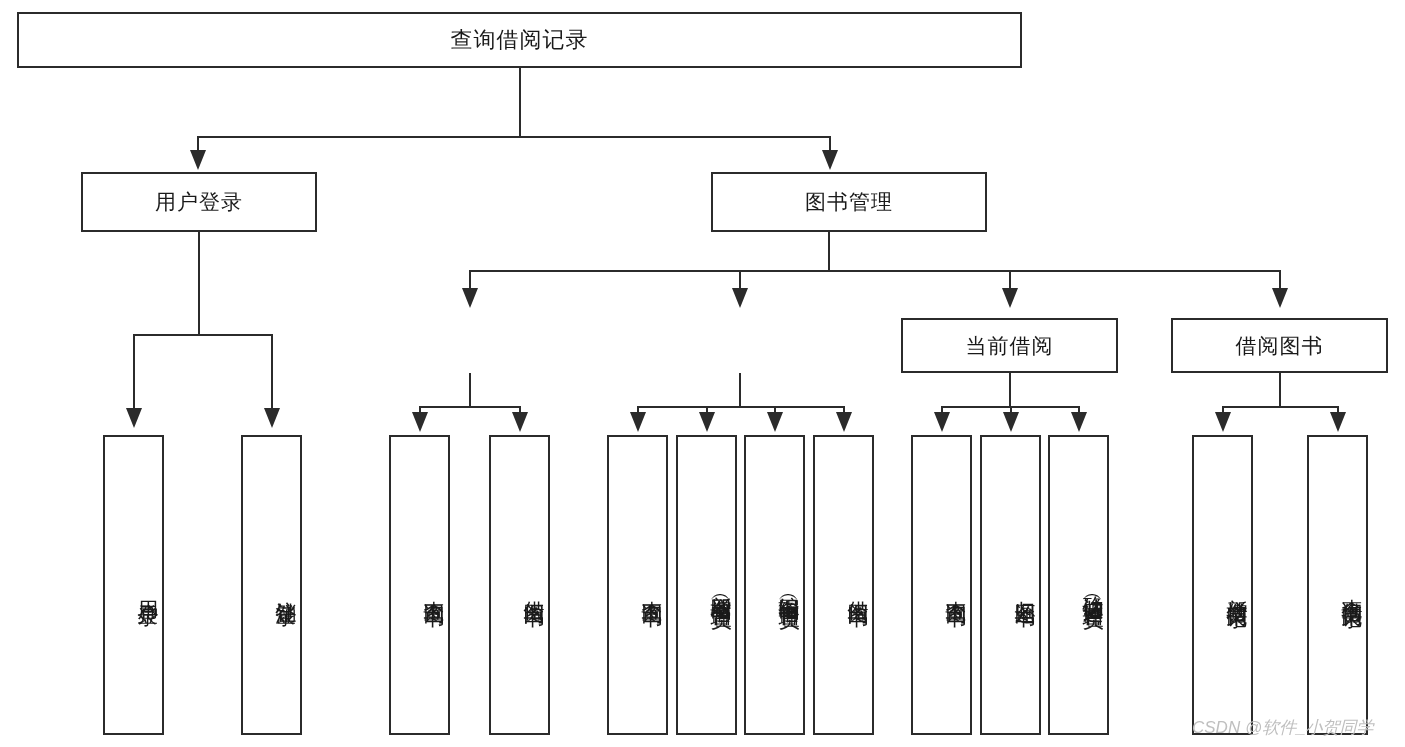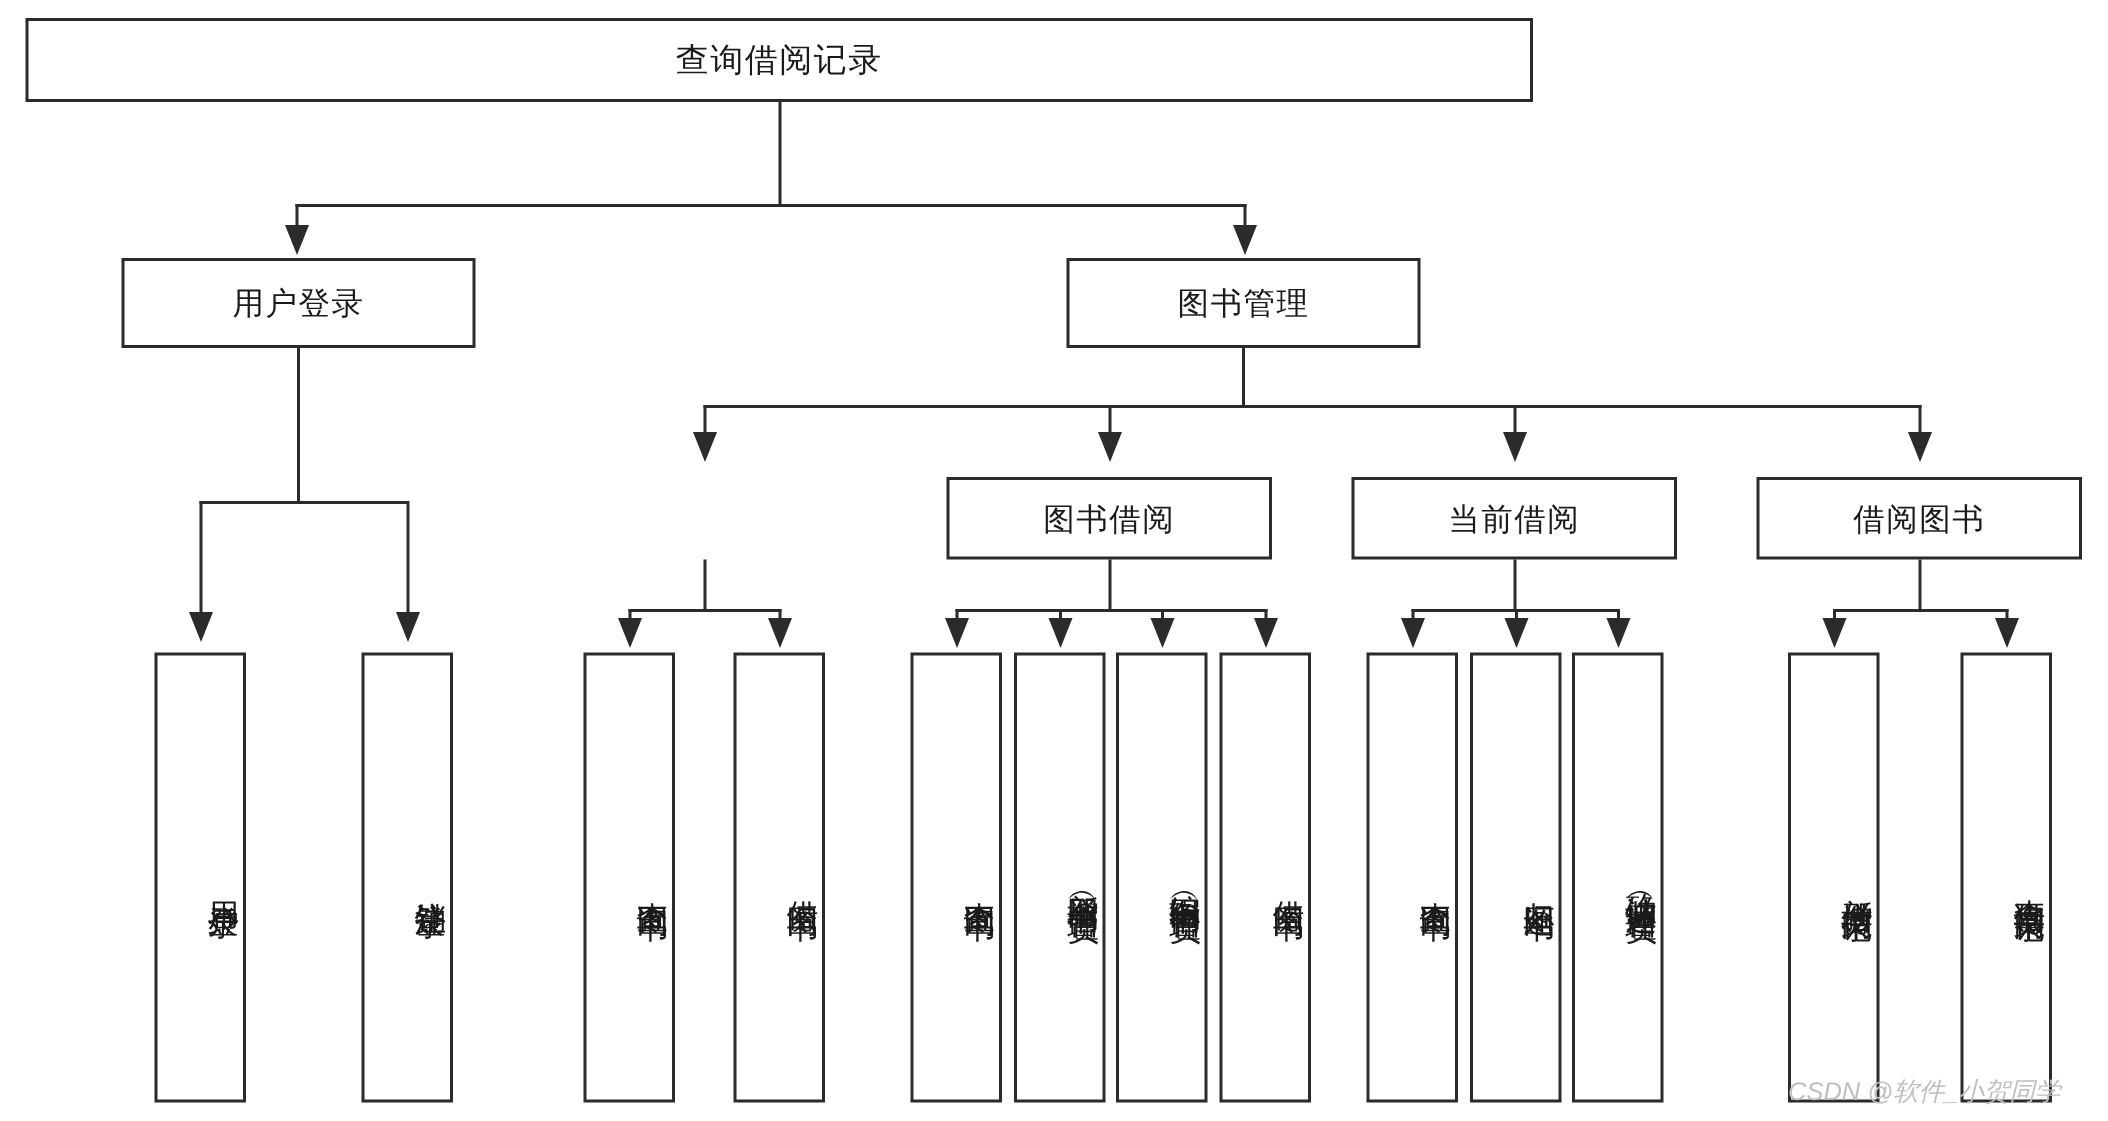--- a/index.html
+++ b/index.html
@@ -81,21 +81,21 @@
   <div class="edge v" style="left:197px; top:136px; height:18px;"></div>
   <div class="arrow" style="left:190px; top:150px;"></div>
 
   <div class="edge v" style="left:829px; top:136px; height:18px;"></div>
   <div class="arrow" style="left:822px; top:150px;"></div>
 
   <div class="node horiz" style="left:81px; top:172px; width:236px; height:60px;">
     <span>用户登录</span>
   </div>
 
-  <div class="node horiz" style="left:711px; top:172px; width:236px; height:60px;">
+  <div class="node horiz" style="left:711px; top:172px; width:276px; height:60px;">
     <span>图书管理</span>
   </div>
 
   <div class="edge v" style="left:198px; top:232px; height:103px;"></div>
   <div class="edge h" style="left:133px; top:334px; width:139px;"></div>
   <div class="edge v" style="left:133px; top:334px; height:78px;"></div>
   <div class="arrow" style="left:126px; top:408px;"></div>
   <div class="edge v" style="left:271px; top:334px; height:78px;"></div>
   <div class="arrow" style="left:264px; top:408px;"></div>
 
@@ -103,23 +103,20 @@
   <div class="edge h" style="left:469px; top:270px; width:812px;"></div>
   <div class="edge v" style="left:469px; top:270px; height:22px;"></div>
   <div class="arrow" style="left:462px; top:288px;"></div>
   <div class="edge v" style="left:739px; top:270px; height:22px;"></div>
   <div class="arrow" style="left:732px; top:288px;"></div>
   <div class="edge v" style="left:1009px; top:270px; height:22px;"></div>
   <div class="arrow" style="left:1002px; top:288px;"></div>
   <div class="edge v" style="left:1279px; top:270px; height:22px;"></div>
   <div class="arrow" style="left:1272px; top:288px;"></div>
 
-  <div class="node horiz" style="left:631px; top:318px; width:217px; height:55px;">
-    <span>图书借阅</span>
-  </div>
   <div class="node horiz" style="left:901px; top:318px; width:217px; height:55px;">
     <span>当前借阅</span>
   </div>
   <div class="node horiz" style="left:1171px; top:318px; width:217px; height:55px;">
     <span>借阅图书</span>
   </div>
 
   <div class="edge v" style="left:469px; top:373px; height:35px;"></div>
   <div class="edge h" style="left:419px; top:406px; width:102px;"></div>
   <div class="edge v" style="left:419px; top:406px; height:10px;"></div>

